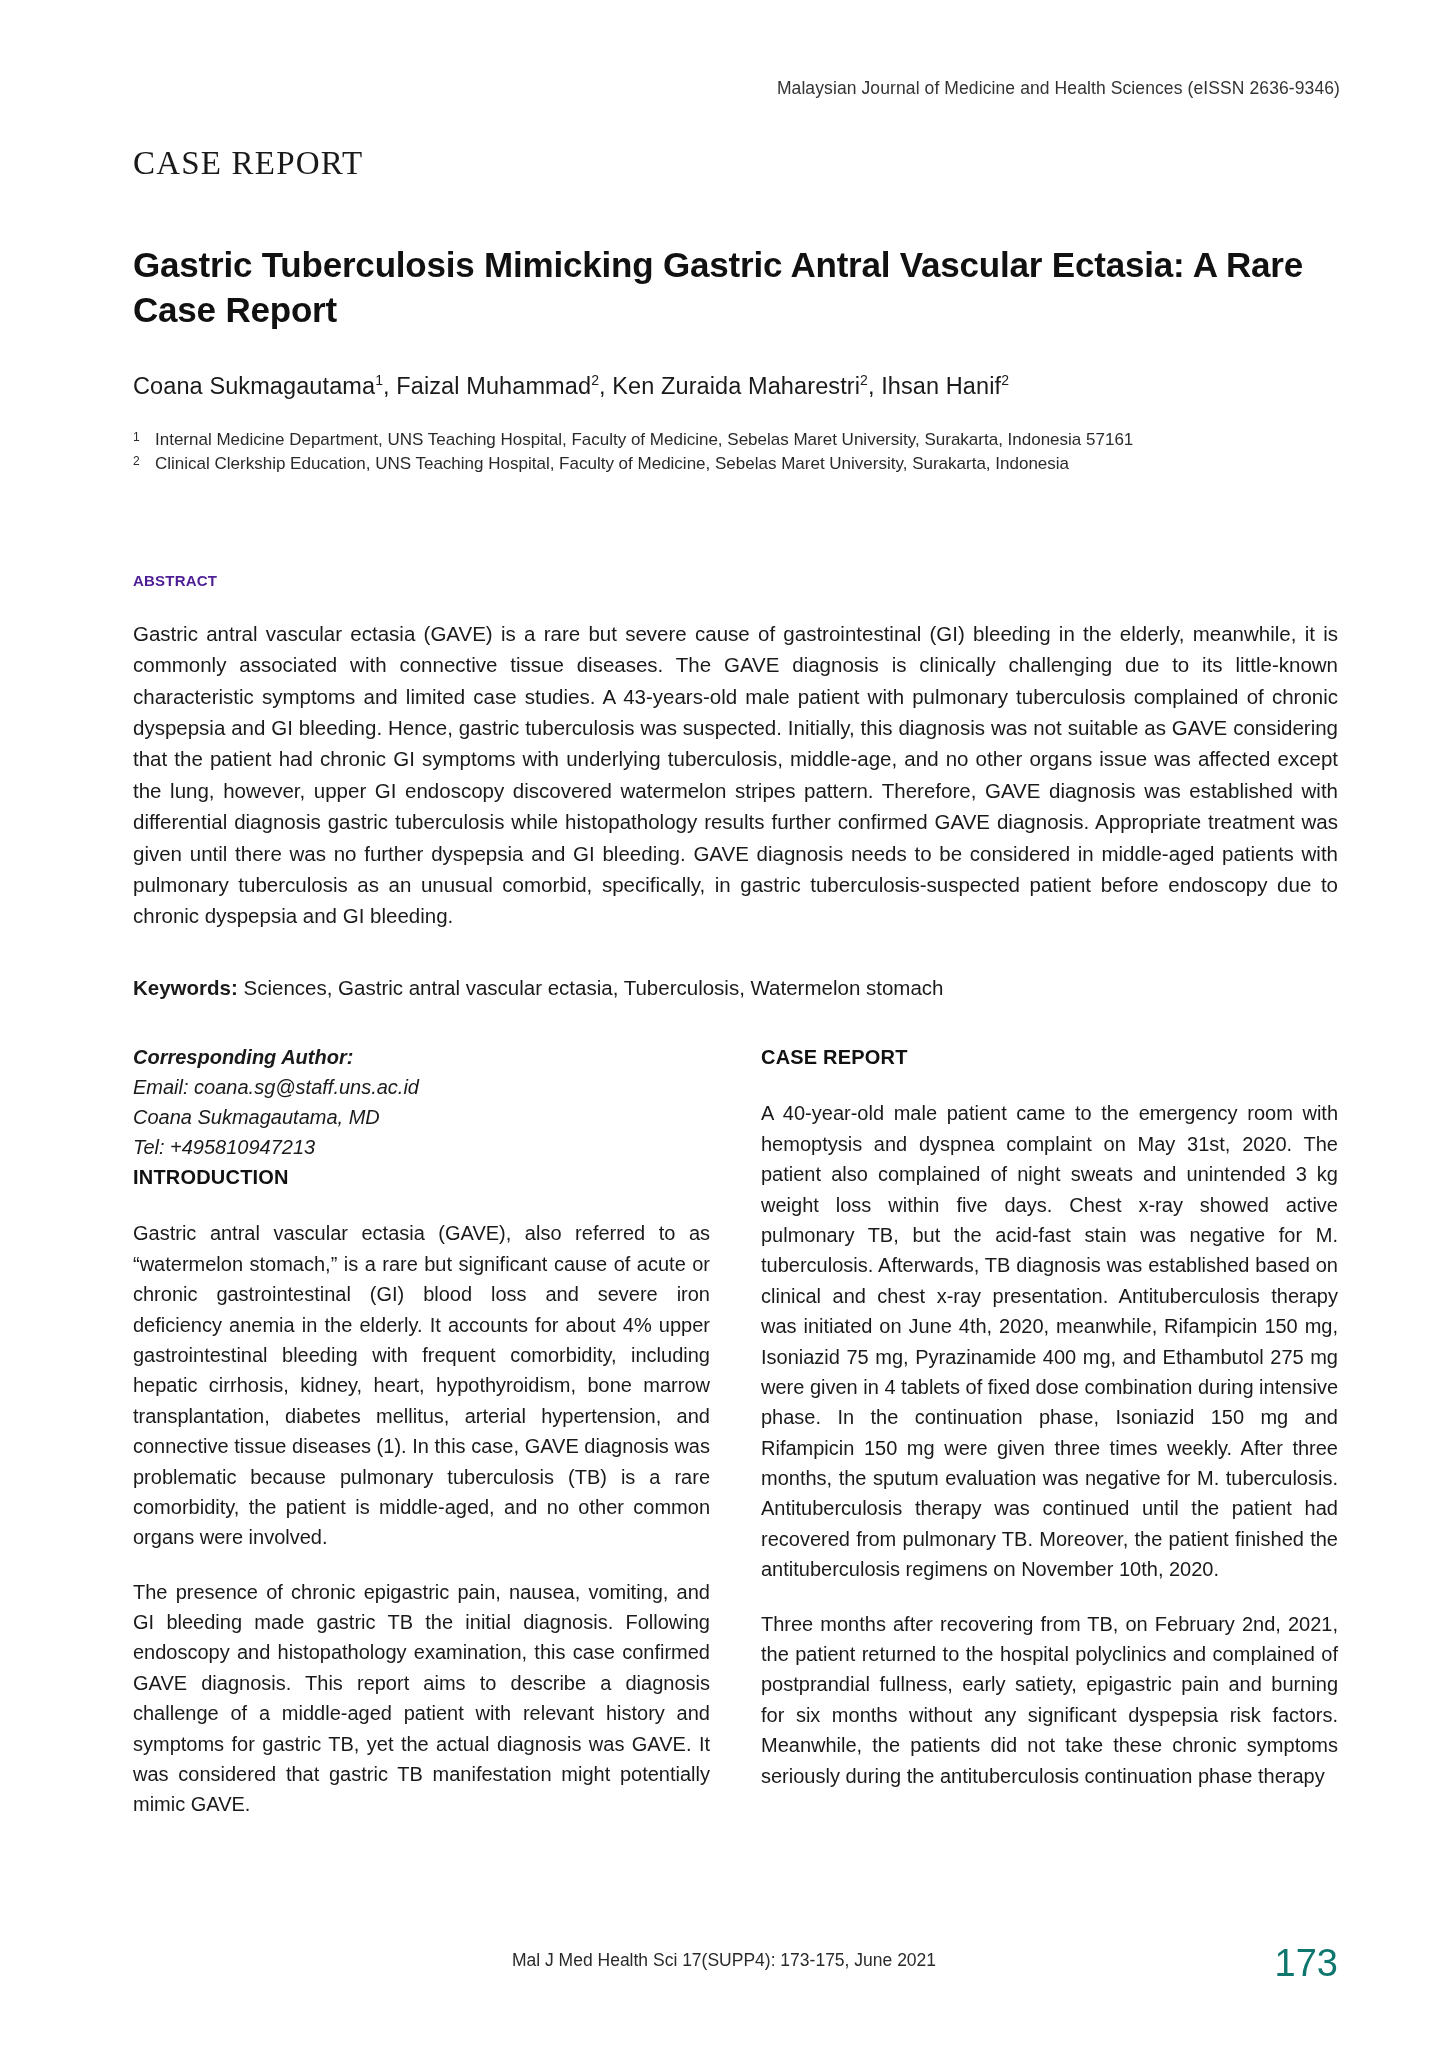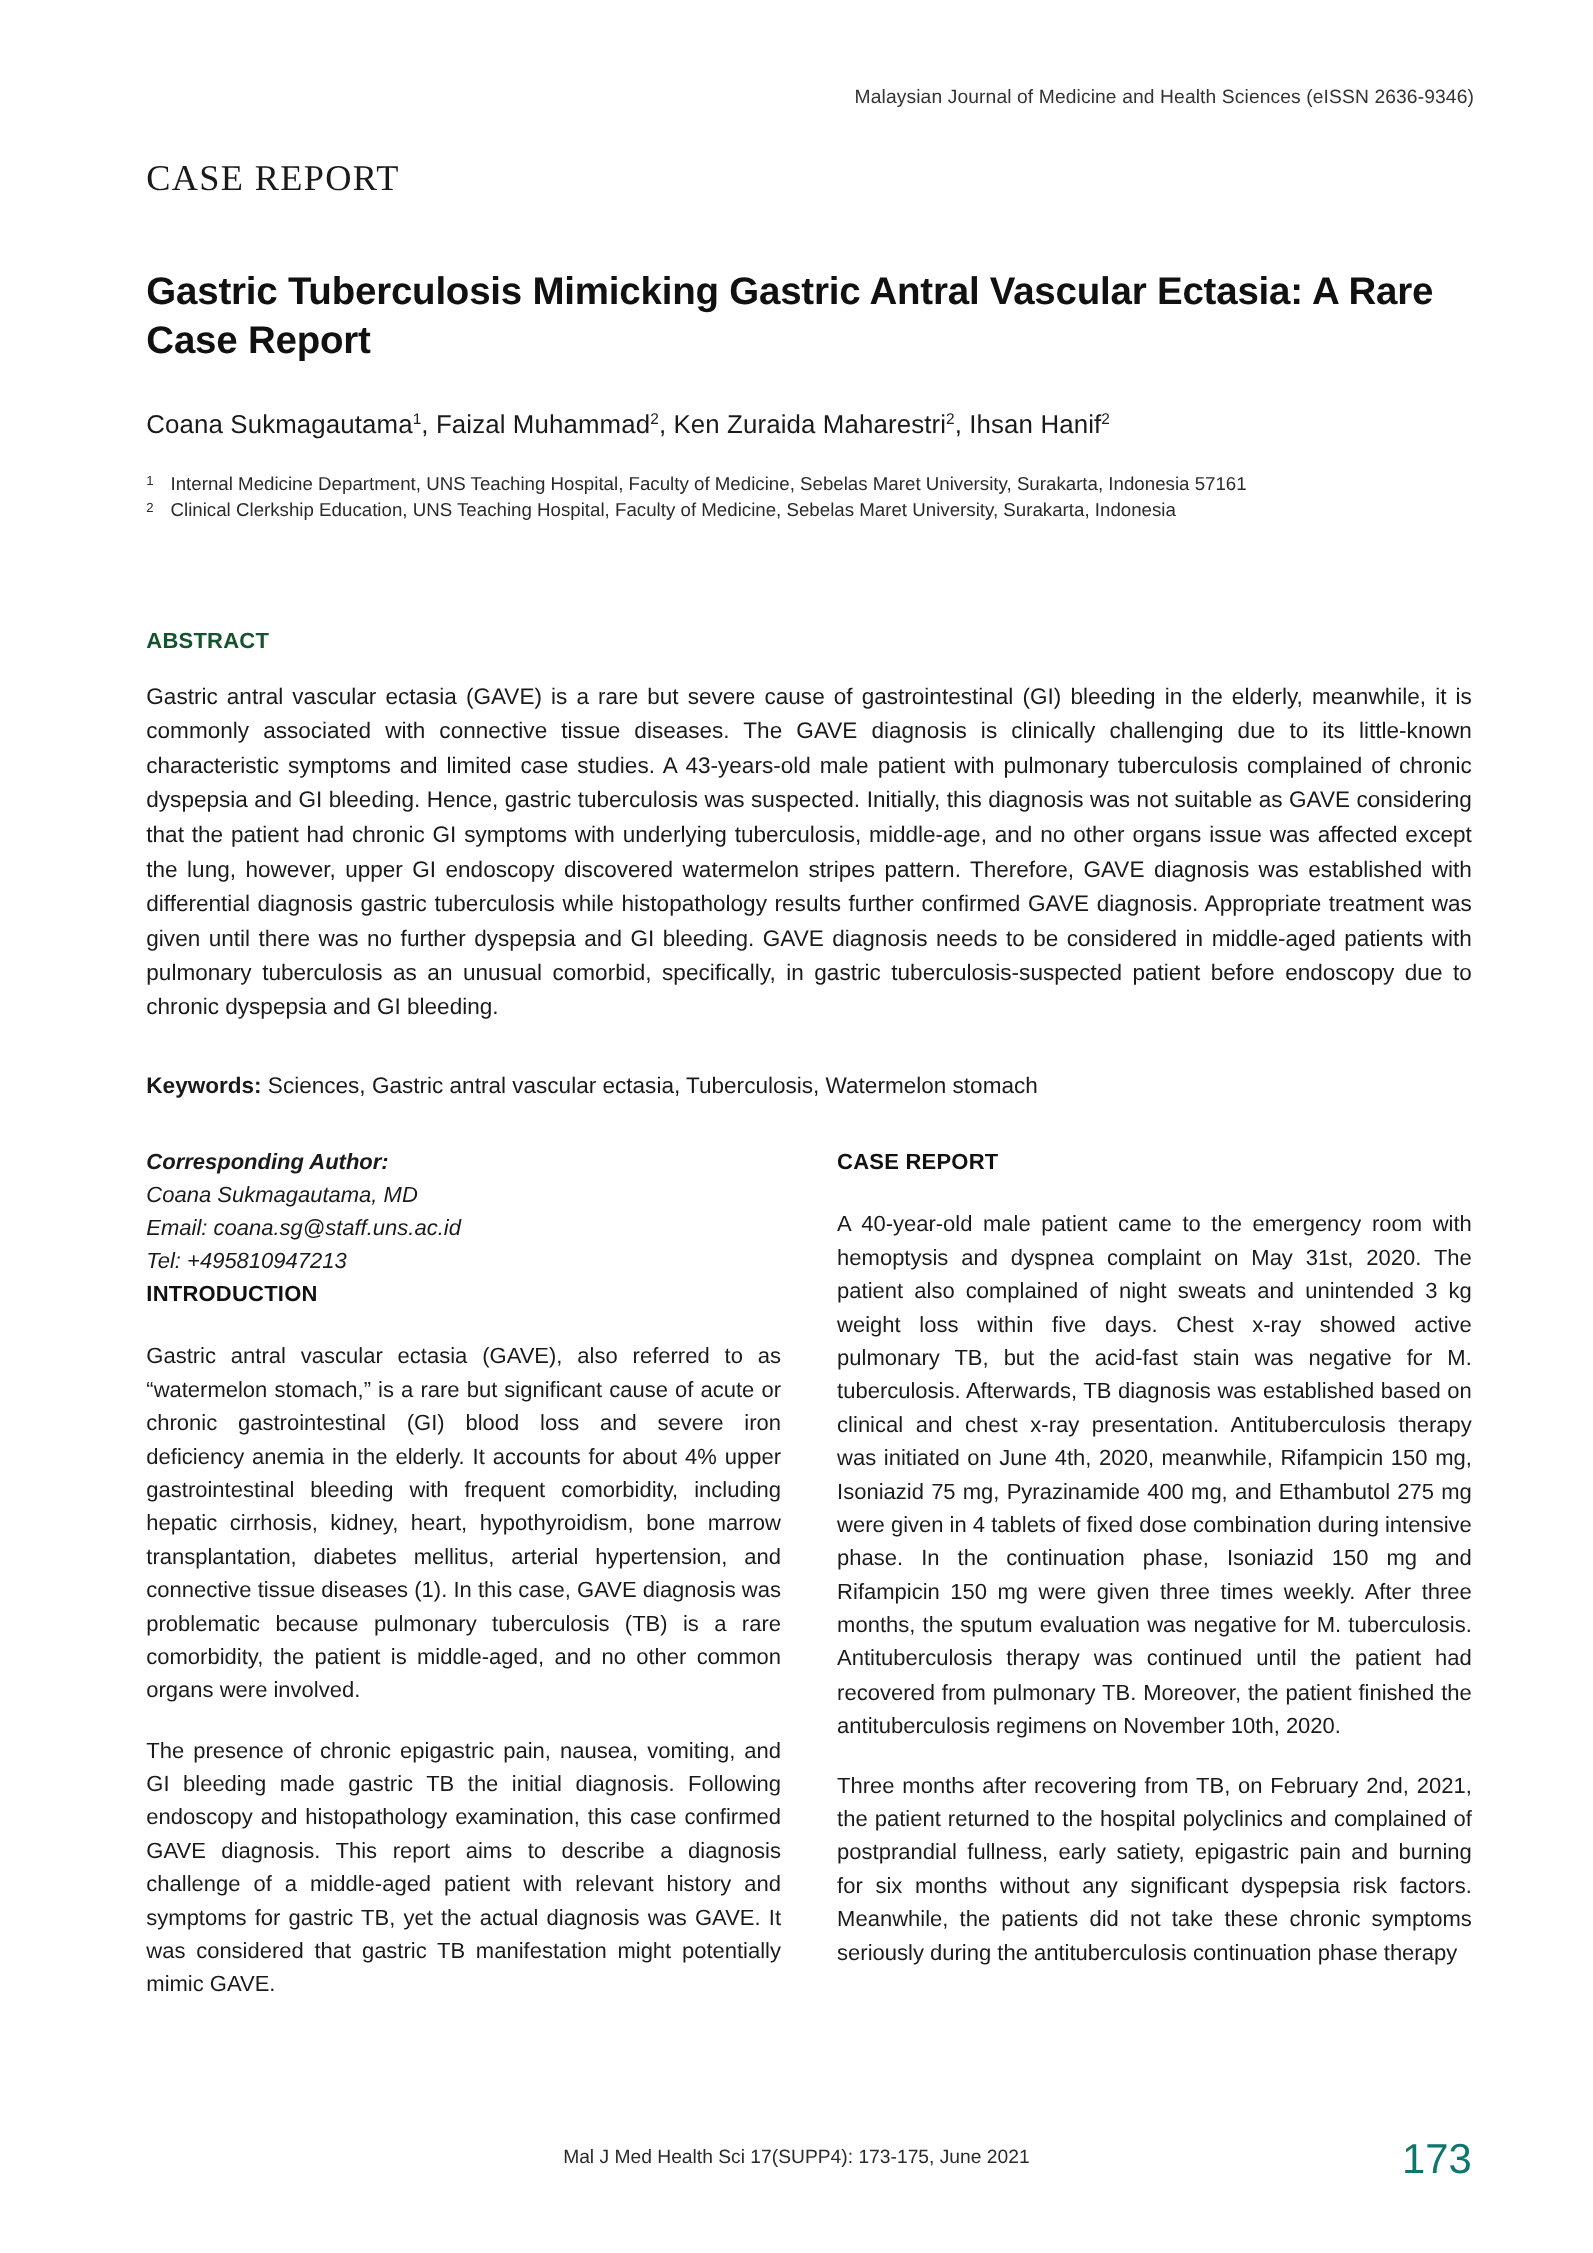--- a/index.html
+++ b/index.html
@@ -83,24 +83,24 @@
   .affil-marker {
     width: 22px;
     flex: 0 0 22px;
     font-size: 12px;
     padding-top: 1px;
   }
   .affil-text {
     flex: 1;
   }
   .section-label {
-    font-size: 20px;
+    font-size: 15px;
     font-weight: bold;
     letter-spacing: 0.2px;
-    color: #14532d;
+    color: #4c1d95;
   }
   .abstract-head {
     position: absolute;
     top: 572px;
     left: 133px;
   }
   .abstract-body {
     position: absolute;
     top: 618px;
     left: 133px;
@@ -219,22 +219,22 @@
     <b>Keywords:</b>
     <span>Sciences, Gastric antral vascular ectasia, Tuberculosis, Watermelon stomach</span>
   </div>
 
   <div class="columns">
 
     <div class="col col-left">
 
       <div class="corr-block">
         <span class="corr-title">Corresponding Author:</span>
+        <span>Email: coana.sg@staff.uns.ac.id</span>
         <span>Coana Sukmagautama, MD</span>
-        <span>Email: coana.sg@staff.uns.ac.id</span>
         <span>Tel: +495810947213</span>
       </div>
 
       <h2>INTRODUCTION</h2>
 
       <p>Gastric antral vascular ectasia (GAVE), also referred to as “watermelon stomach,” is a rare but significant cause of acute or chronic gastrointestinal (GI) blood loss and severe iron deficiency anemia in the elderly. It accounts for about 4% upper gastrointestinal bleeding with frequent comorbidity, including hepatic cirrhosis, kidney, heart, hypothyroidism, bone marrow transplantation, diabetes mellitus, arterial hypertension, and connective tissue diseases (1). In this case, GAVE diagnosis was problematic because pulmonary tuberculosis (TB) is a rare comorbidity, the patient is middle-aged, and no other common organs were involved.</p>
       <p class="last">The presence of chronic epigastric pain, nausea, vomiting, and GI bleeding made gastric TB the initial diagnosis. Following endoscopy and histopathology examination, this case confirmed GAVE diagnosis. This report aims to describe a diagnosis challenge of a middle-aged patient with relevant history and symptoms for gastric TB, yet the actual diagnosis was GAVE. It was considered that gastric TB manifestation might potentially mimic GAVE.</p>
     </div>
 
     <div class="col col-right">

